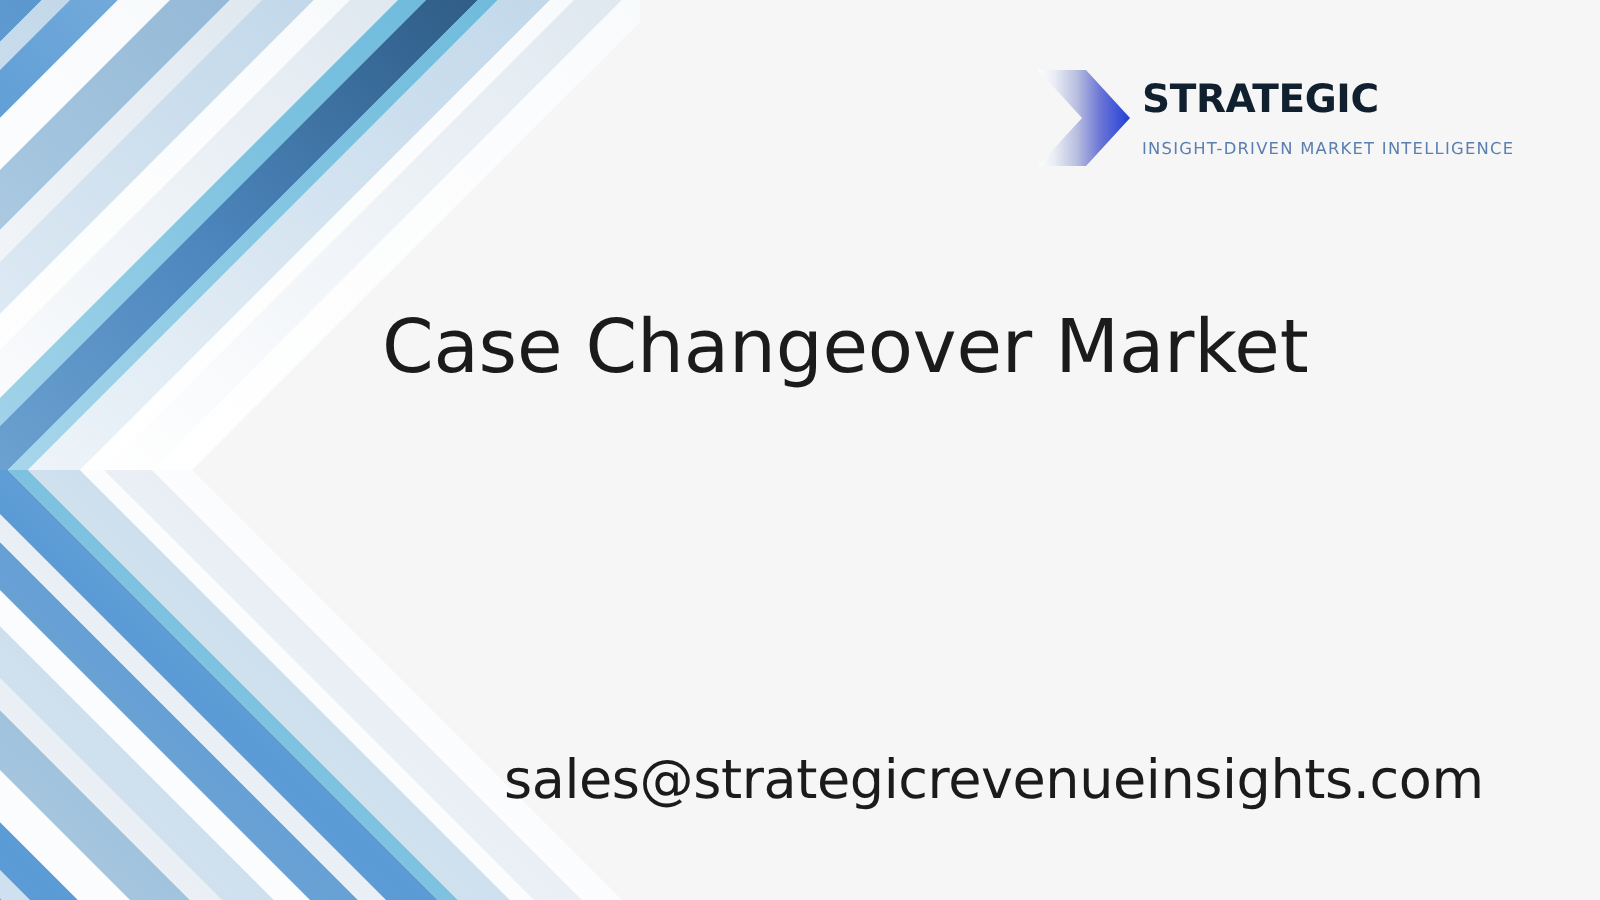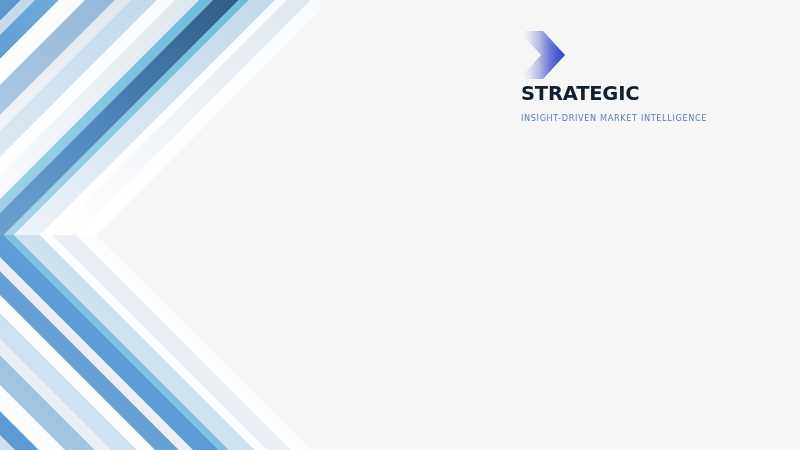--- a/index.html
+++ b/index.html
@@ -32,22 +32,21 @@
   }
 
   
   #brand-logo {
     position: absolute;
     left: 517px;
     top: 28px;
     width: 232px;
     height: 60px;
     display: flex;
-    flex-direction: column;
-    align-items: flex-start;
+    align-items: center;
   }
   #logo-mark {
     width: 50px;
     height: 52px;
     flex: 0 0 auto;
     margin-top: 1px;
   }
   #logo-text-block {
     margin-left: 4px;
     padding-top: 3px;
@@ -226,15 +225,17 @@
 
       <path d="M 2,2 L 26,2 L 48,26 L 26,50 L 2,50 L 24,26 Z" fill="url(#gLogoMark)"></path>
     </svg>
 
     <div id="logo-text-block">
       <div class="logo-word-line">STRATEGIC</div>
       <div id="logo-tagline">INSIGHT-DRIVEN MARKET INTELLIGENCE</div>
     </div>
   </div>
 
-
+  <div id="slide-title">Case Changeover Market</div>
+
+  <div id="contact-email">sales@strategicrevenueinsights.com</div>
 
 </div>
 
 </body></html>

